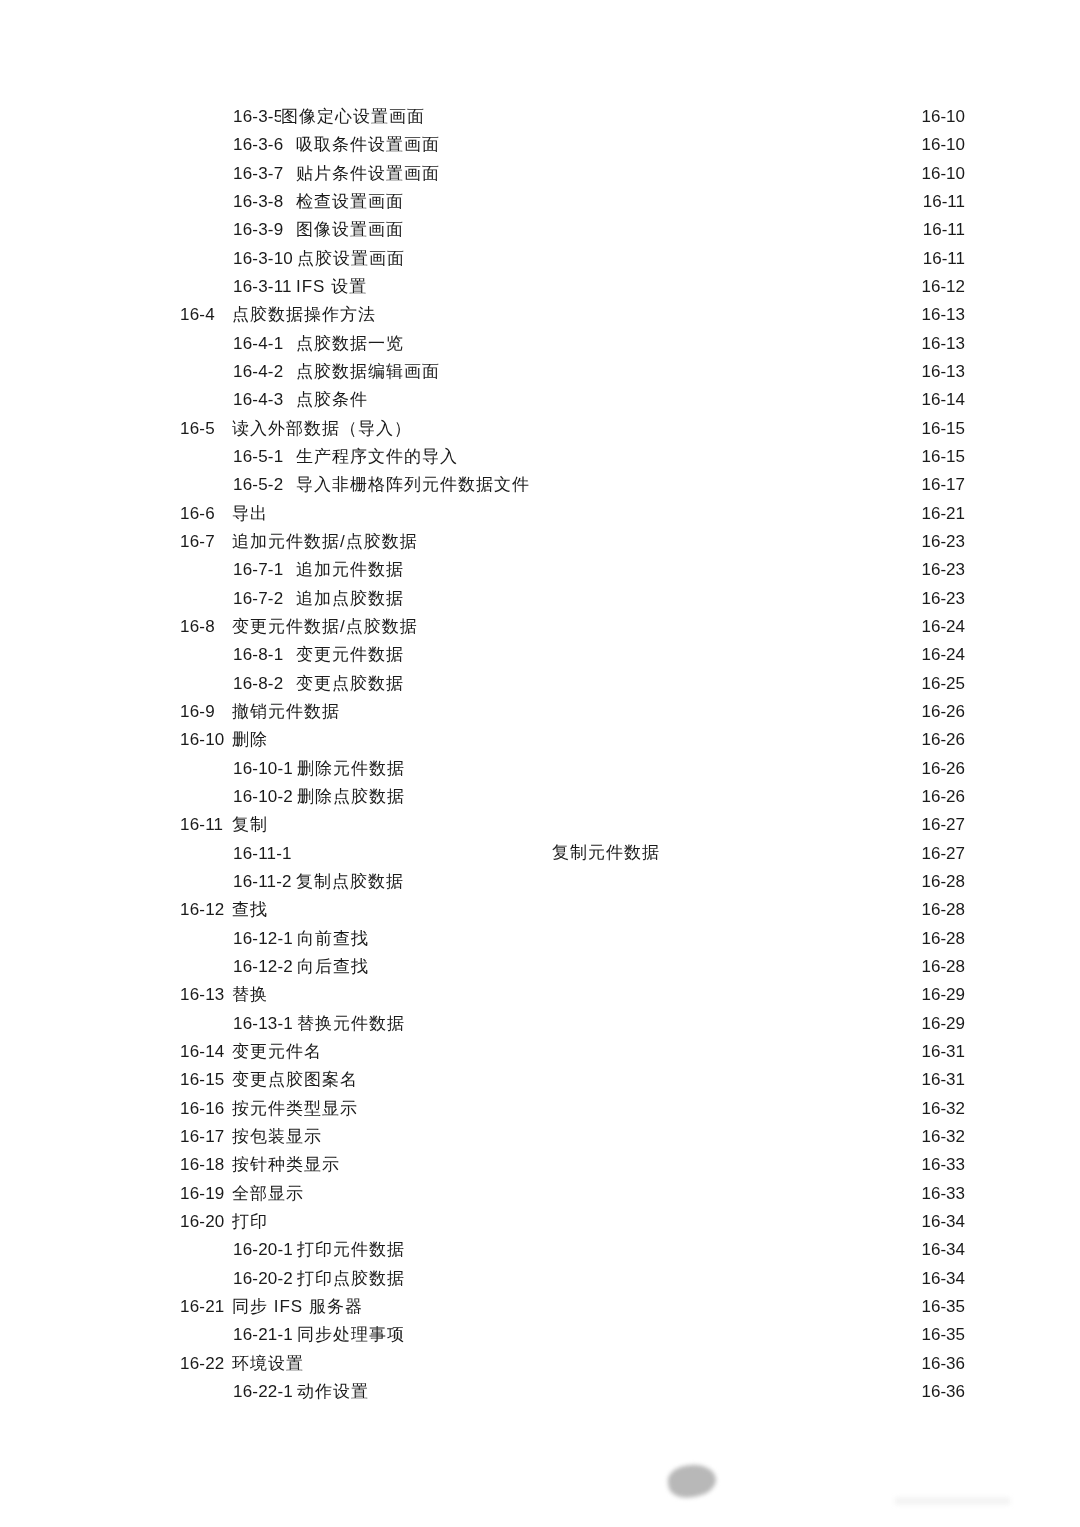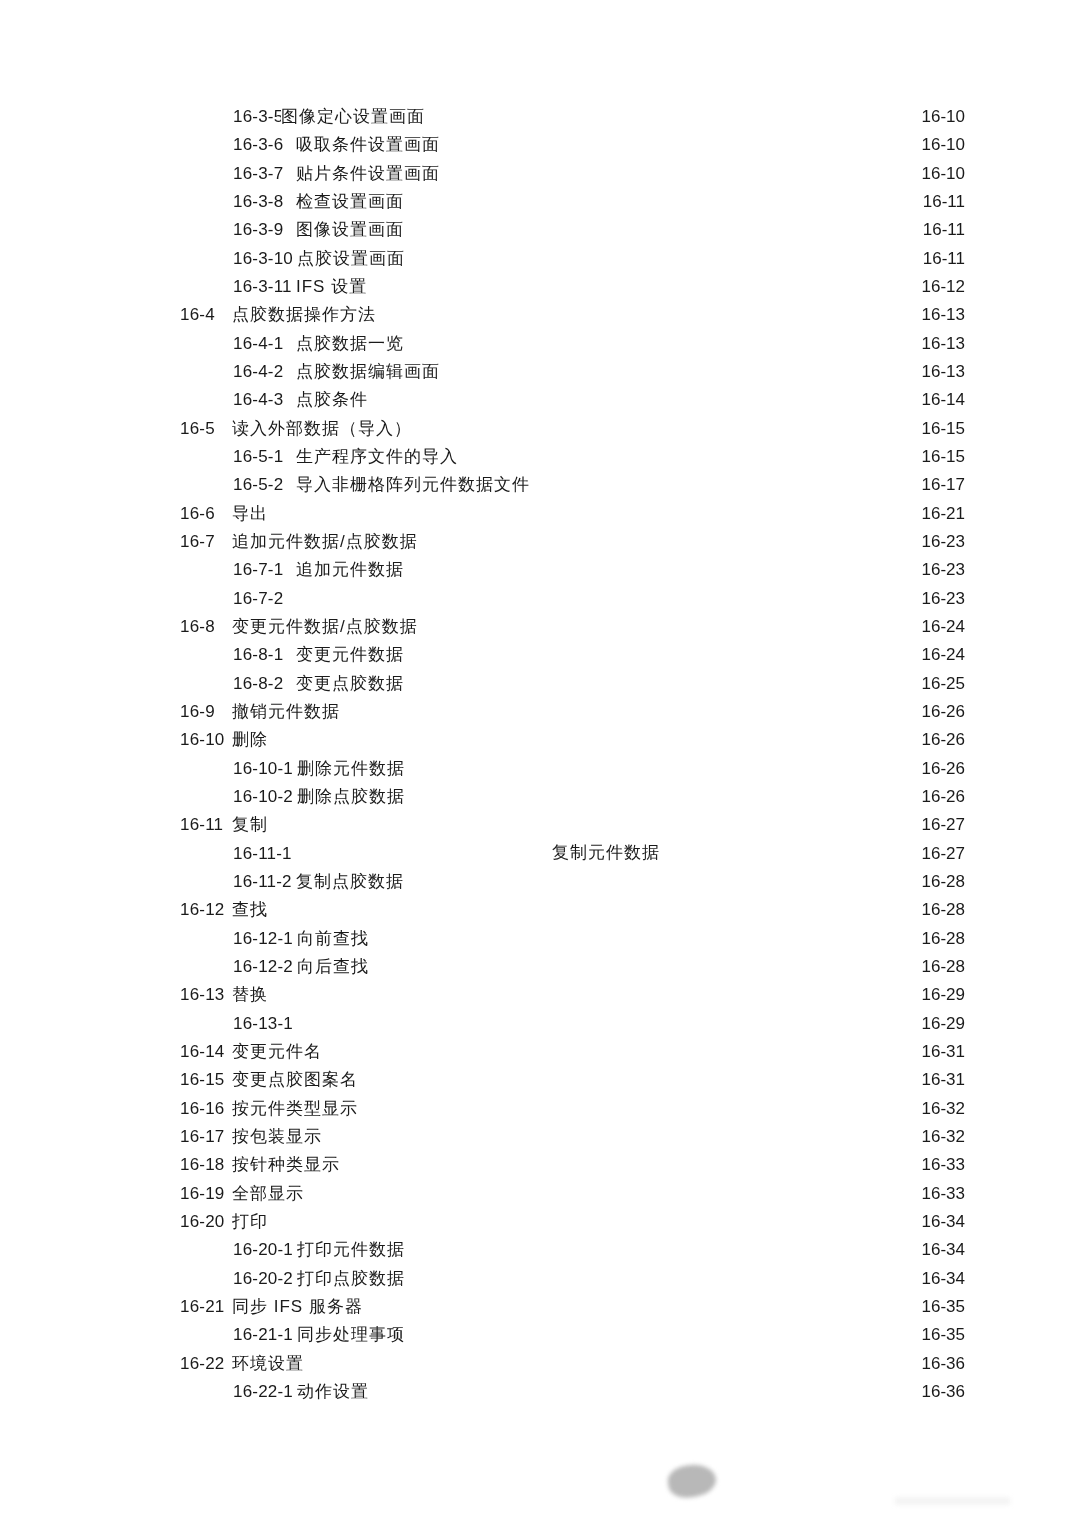--- a/index.html
+++ b/index.html
@@ -220,20 +220,24 @@
     <div class="toc-row l2">
       <span class="num">16-7-1</span>
       <span class="lead" style="left: 296px; right: 162px;">
         <span class="title">追加元件数据</span>
         <span class="dots"></span>
       </span>
       <span class="page">16-23</span>
     </div>
     <div class="toc-row l2">
       <span class="num">16-7-2</span>
+      <span class="lead" style="left: 296px; right: 162px;">
+        <span class="title">追加点胶数据</span>
+        <span class="dots"></span>
+      </span>
       <span class="page">16-23</span>
     </div>
     <div class="toc-row l1">
       <span class="num">16-8</span>
       <span class="lead" style="left: 232px; right: 162px;">
         <span class="title">变更元件数据/点胶数据</span>
         <span class="dots"></span>
       </span>
       <span class="page">16-24</span>
     </div>
@@ -336,20 +340,24 @@
     <div class="toc-row l1">
       <span class="num">16-13</span>
       <span class="lead" style="left: 232px; right: 162px;">
         <span class="title">替换</span>
         <span class="dots"></span>
       </span>
       <span class="page">16-29</span>
     </div>
     <div class="toc-row l2">
       <span class="num">16-13-1</span>
+      <span class="lead" style="left: 297px; right: 162px;">
+        <span class="title">替换元件数据</span>
+        <span class="dots"></span>
+      </span>
       <span class="page">16-29</span>
     </div>
     <div class="toc-row l1">
       <span class="num">16-14</span>
       <span class="lead" style="left: 232px; right: 162px;">
         <span class="title">变更元件名</span>
         <span class="dots"></span>
       </span>
       <span class="page">16-31</span>
     </div>

